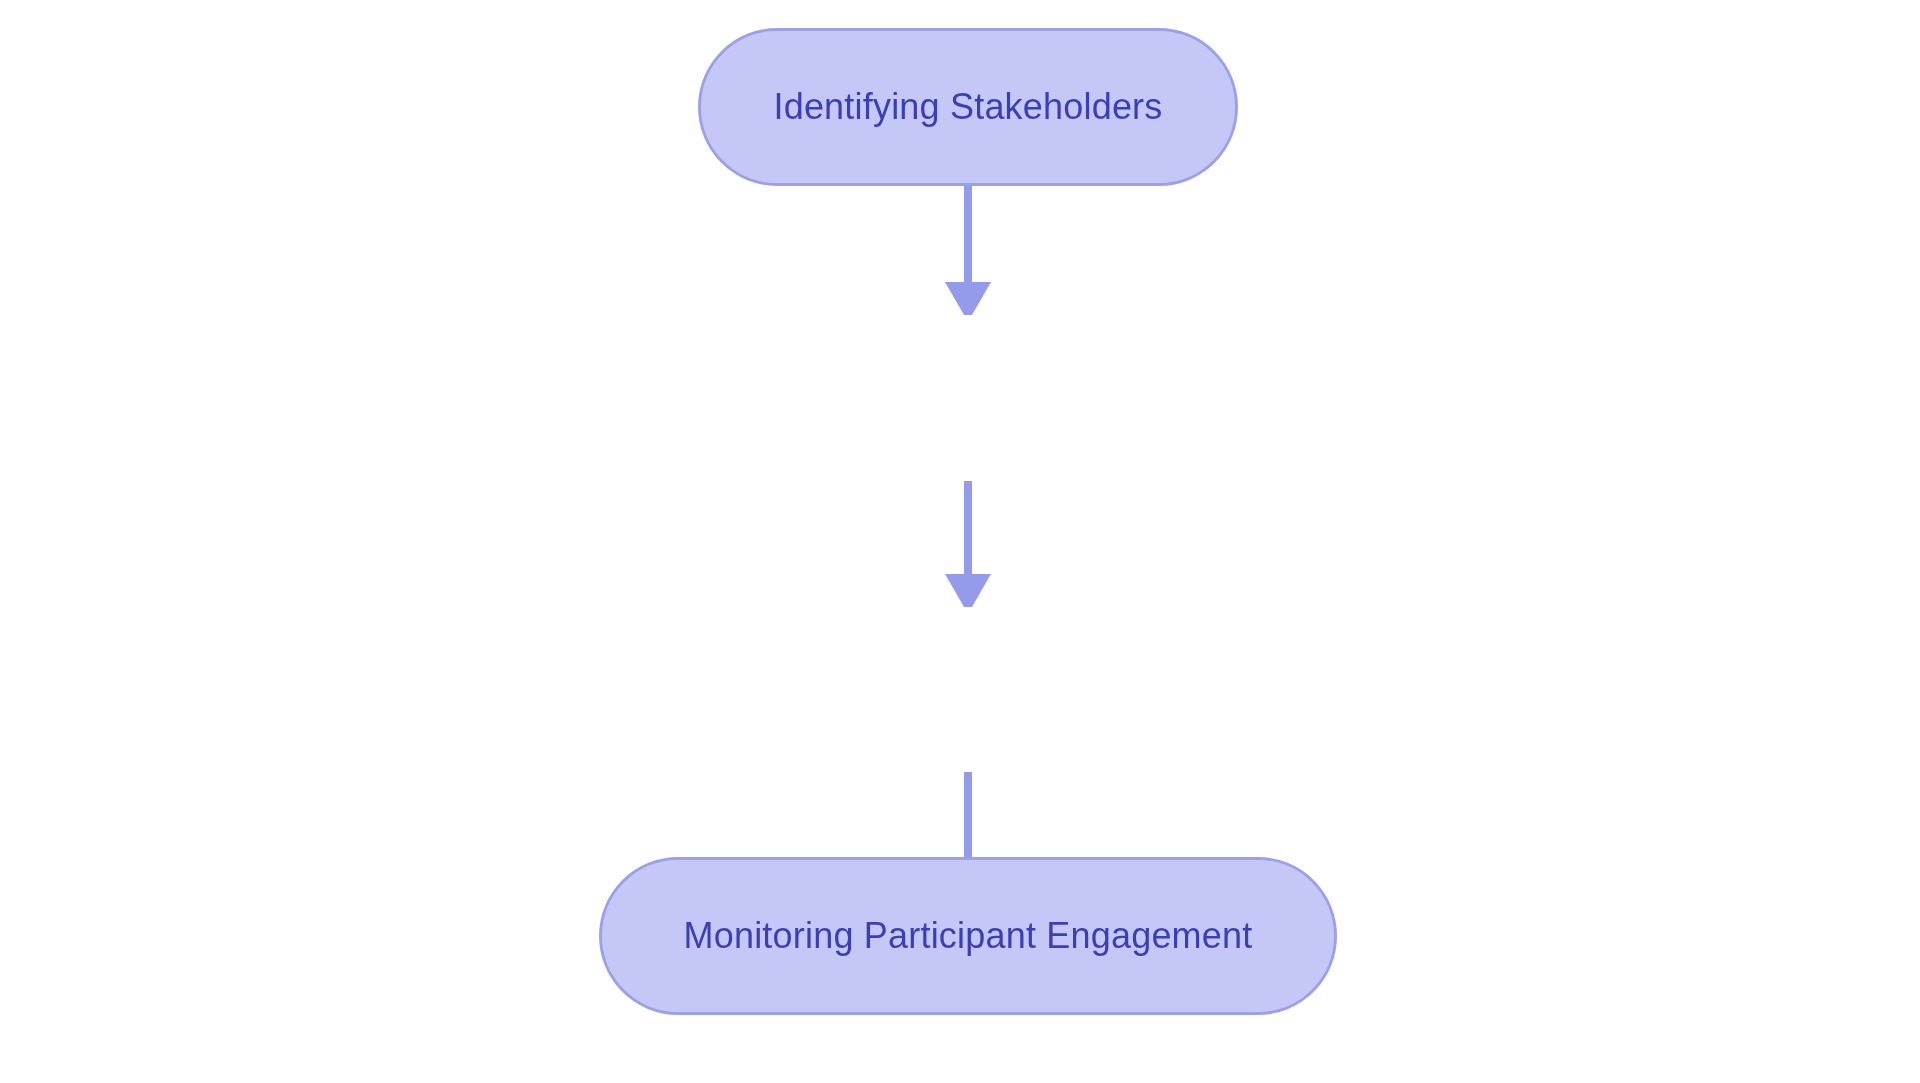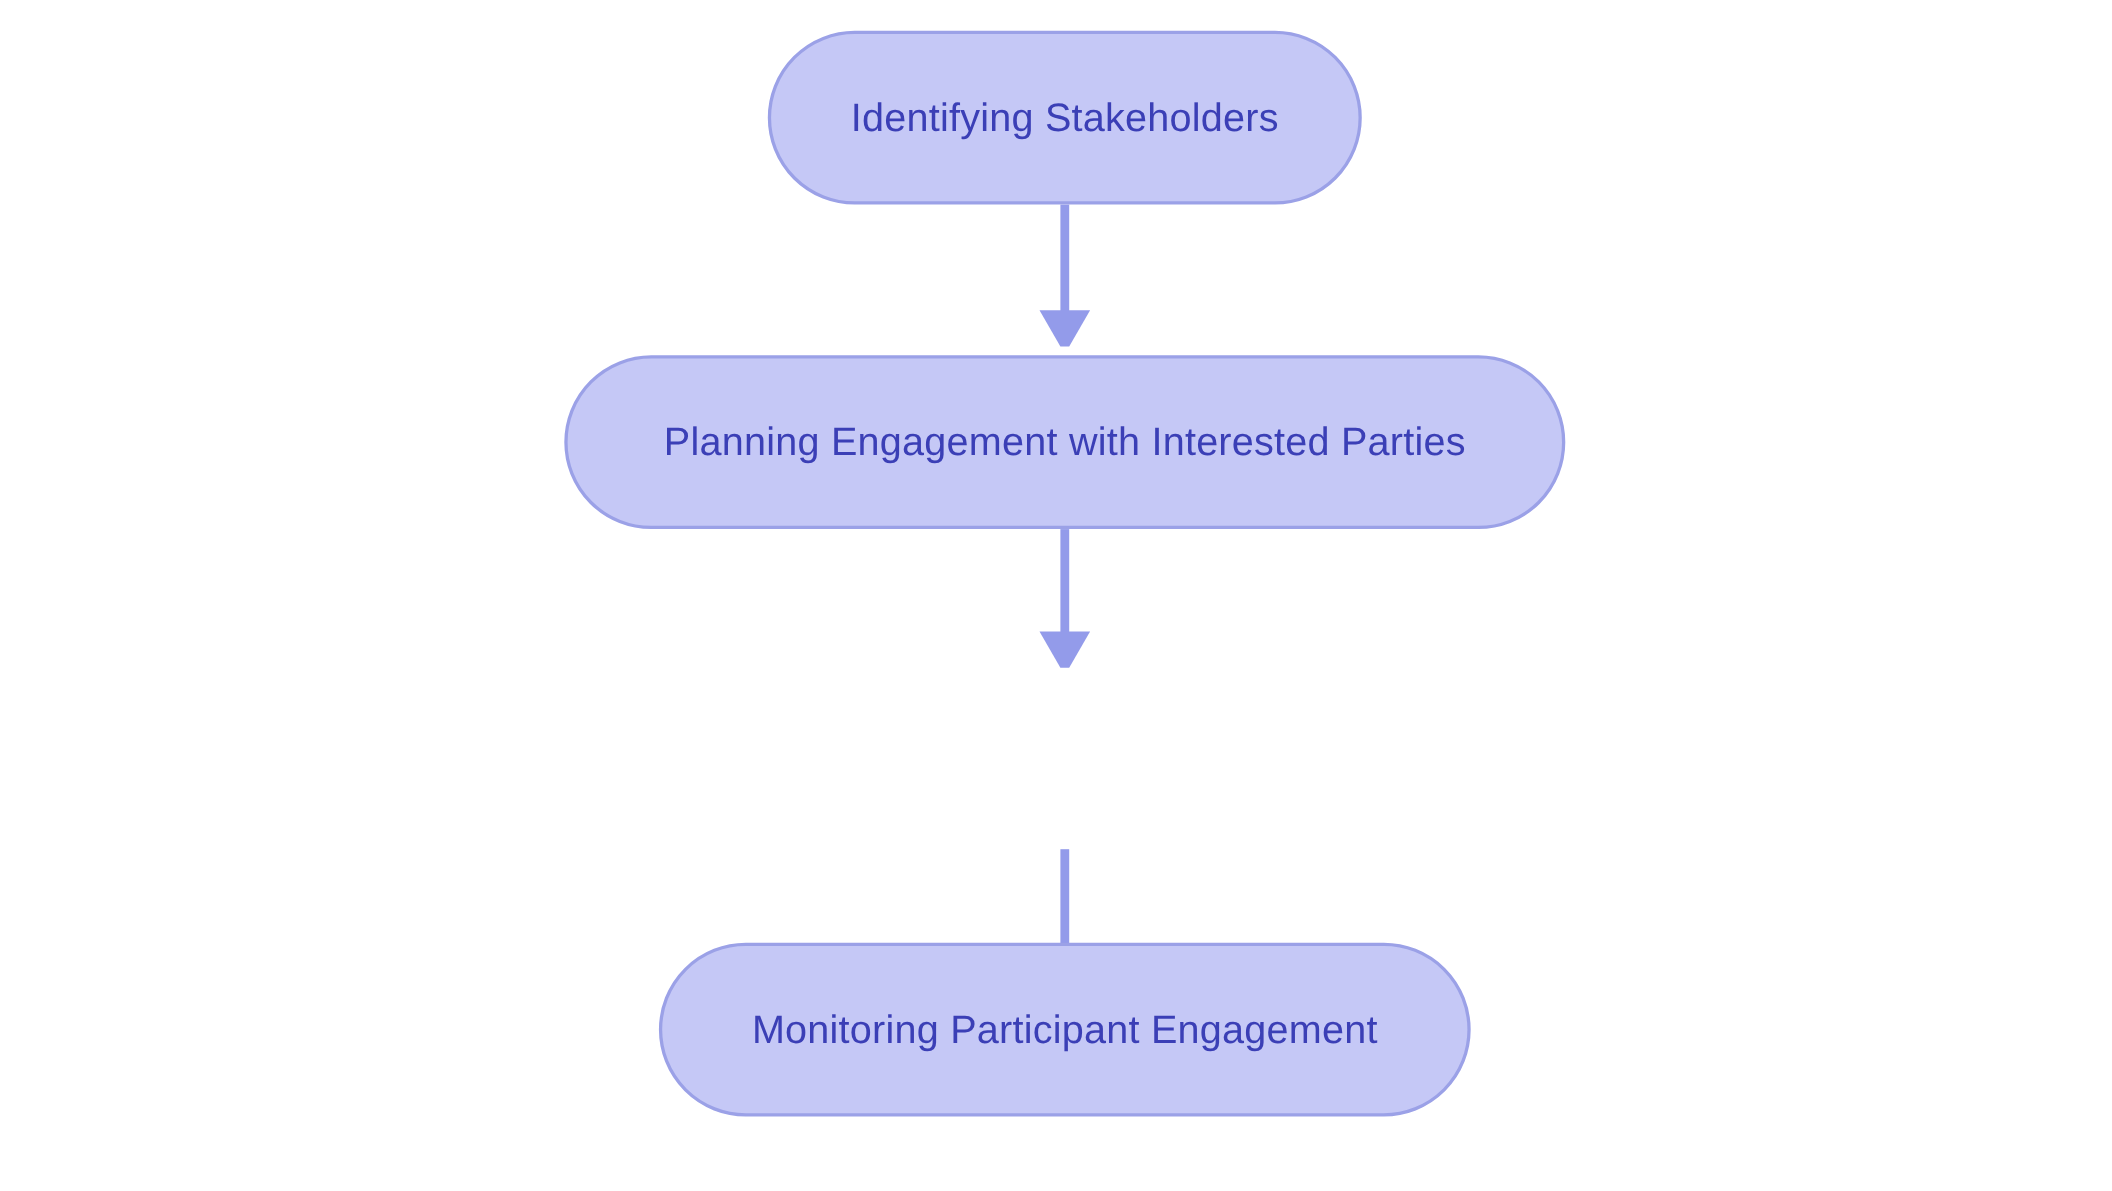--- a/index.html
+++ b/index.html
@@ -76,23 +76,20 @@
 
   <div class="node node-1">
     <span class="label">Identifying Stakeholders</span>
   </div>
 
   <div class="edge edge-1">
     <div class="line"></div>
     <div class="head"></div>
   </div>
 
-  <div class="node node-2">
-    <span class="label">Planning Engagement with Interested Parties</span>
-  </div>
 
   <div class="edge edge-2">
     <div class="line"></div>
     <div class="head"></div>
   </div>
 
 
   <div class="edge edge-3">
     <div class="line"></div>
     <div class="head"></div>

